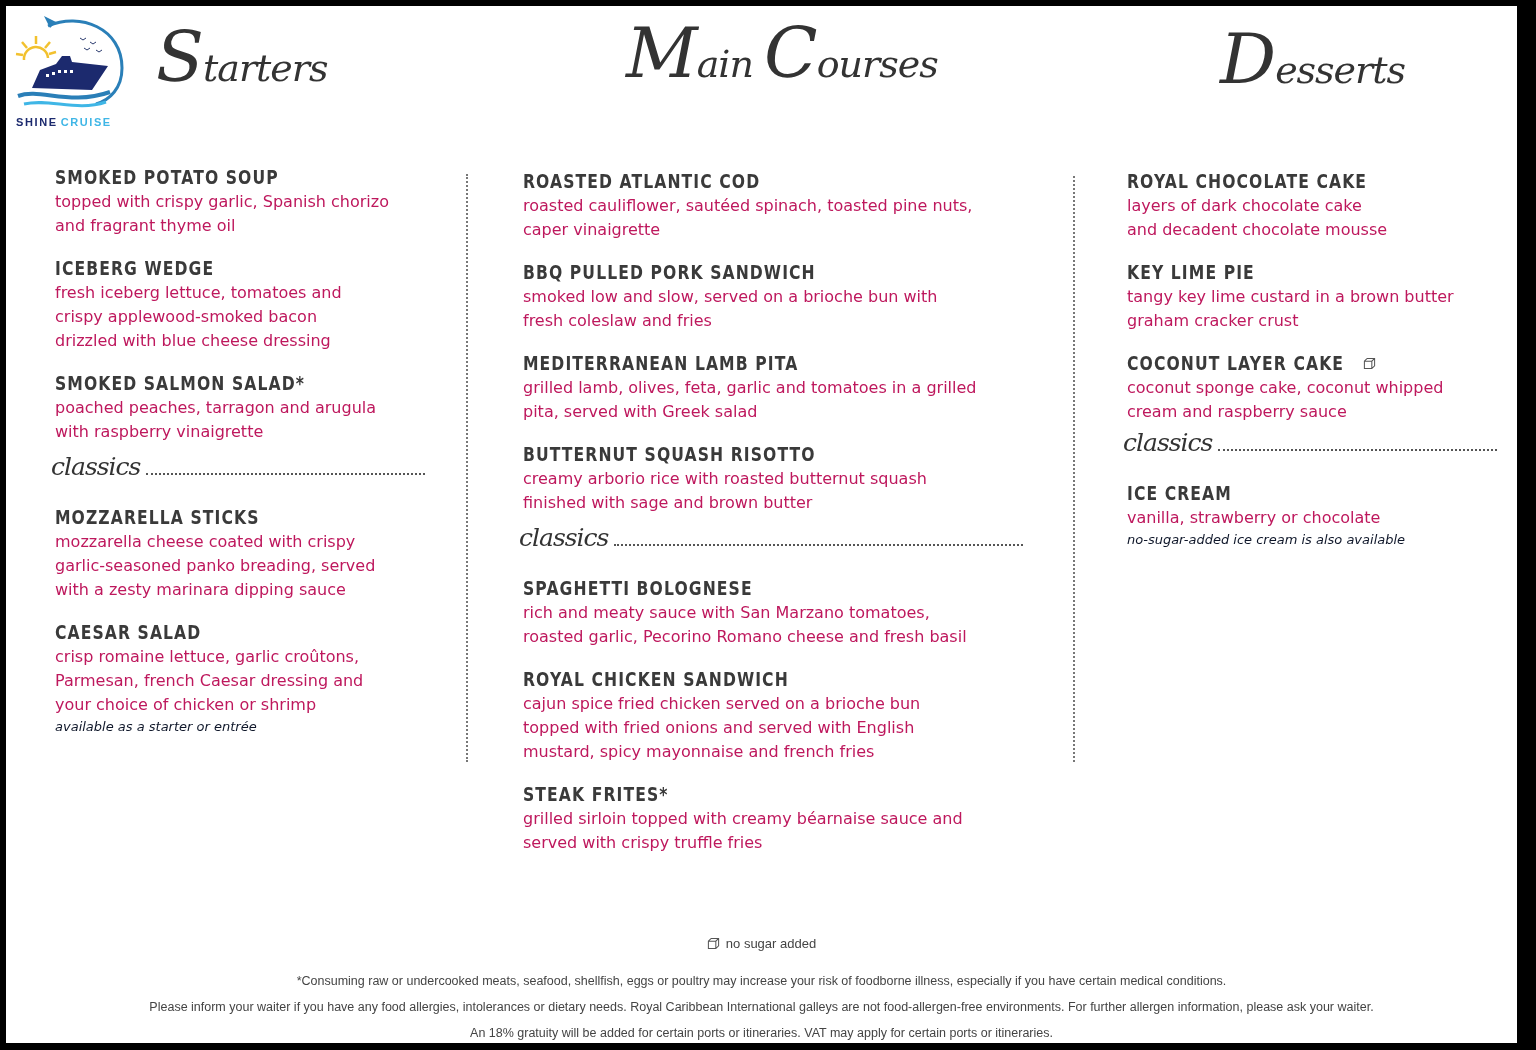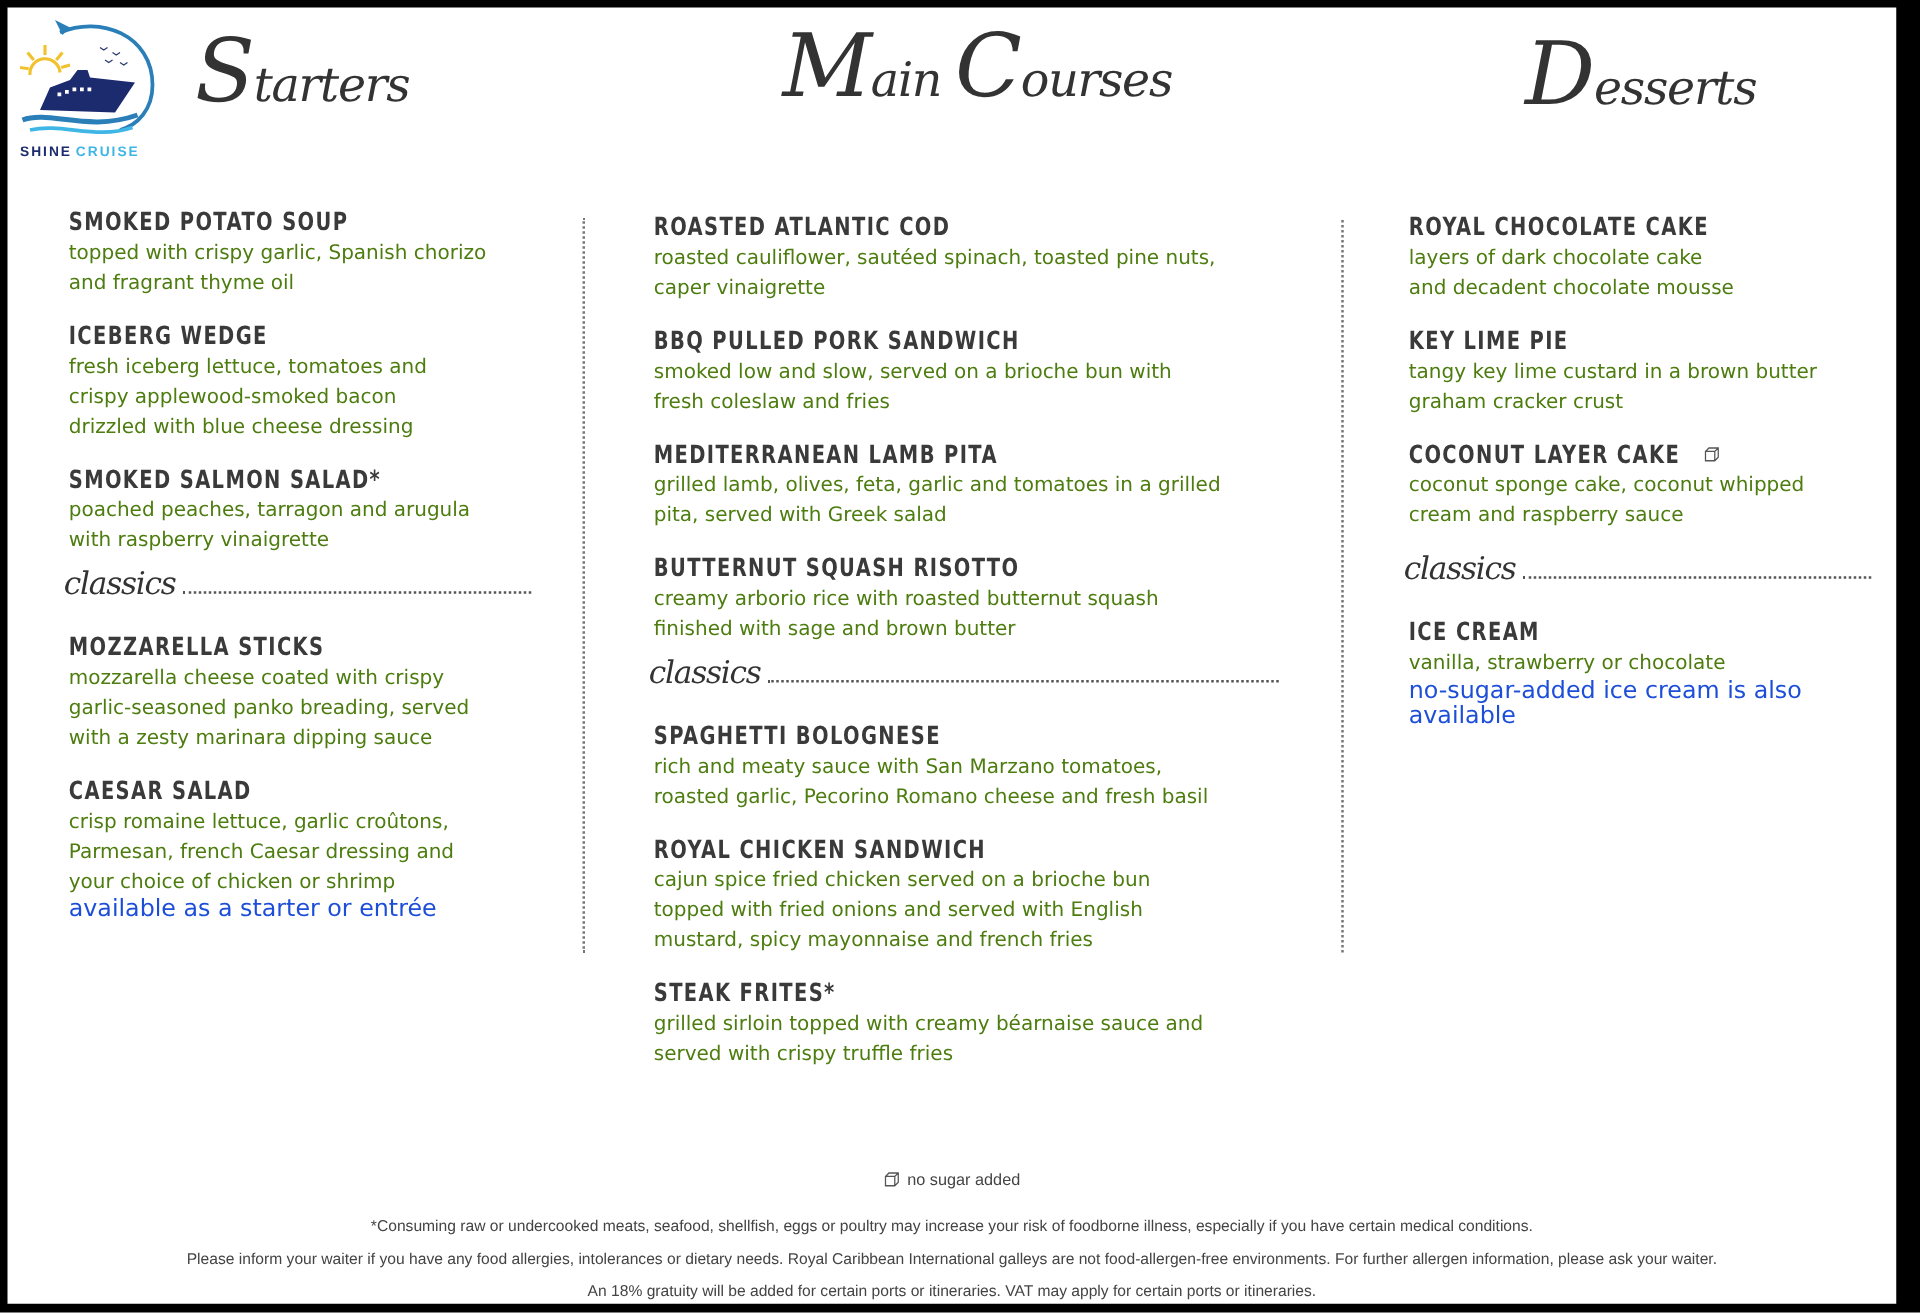--- a/index.html
+++ b/index.html
@@ -41,25 +41,25 @@
 
   .item { margin-bottom: 17px; }
   .item-name {
     font-family: "DejaVu Sans", sans-serif; font-weight: bold; font-size: 20px;
     color: #3a3a3a; letter-spacing: 1.4px; line-height: 26px;
     transform: scaleX(0.78); transform-origin: left center; white-space: nowrap;
     display: inline-block;
   }
   .item-desc {
     font-family: "DejaVu Sans", sans-serif; font-size: 16px; line-height: 24px;
-    color: #4d7c0f; white-space: pre-line;
+    color: #be185d; white-space: pre-line;
   }
   .item-note {
-    font-family: "DejaVu Sans", sans-serif; font-size: 19px;
-    line-height: 20px; color: #1d4ed8;
+    font-family: "DejaVu Sans", sans-serif; font-style: italic; font-size: 13px;
+    line-height: 20px; color: #0f172a;
   }
   .nosugar-icon {
     display: inline-block; width: 13px; height: 13px; vertical-align: middle;
     margin-left: 6px; position: relative; top: -2px;
   }
 
   .classics {
     display: flex; align-items: flex-end; margin: 4px 0 22px -4px; height: 34px;
   }
   .classics-label {
@@ -228,21 +228,21 @@
     <div class="item">
       <div class="item-name">ROYAL CHOCOLATE CAKE</div>
       <div class="item-desc">layers of dark chocolate cake
 and decadent chocolate mousse</div>
     </div>
     <div class="item">
       <div class="item-name">KEY LIME PIE</div>
       <div class="item-desc">tangy key lime custard in a brown butter
 graham cracker crust</div>
     </div>
-    <div class="item" style="margin-bottom:12px">
+    <div class="item" style="margin-bottom:0">
       <div style="white-space:nowrap">
         <div class="item-name">COCONUT LAYER CAKE</div><svg class="nosugar-icon" style="margin-left:-42px" viewBox="0 0 14 14">
             <path d="M1.5 4.5 L4.5 1.5 L12.5 1.5 L12.5 9.5 L9.5 12.5 L1.5 12.5 Z M1.5 4.5 L9.5 4.5 L12.5 1.5 M9.5 4.5 L9.5 12.5" fill="none" stroke="#555" stroke-width="1.1"></path>
           </svg>
       </div>
       <div class="item-desc">coconut sponge cake, coconut whipped
 cream and raspberry sauce</div>
     </div>
     <div class="classics" style="margin-top:0">
       <span class="classics-label">classics</span>

